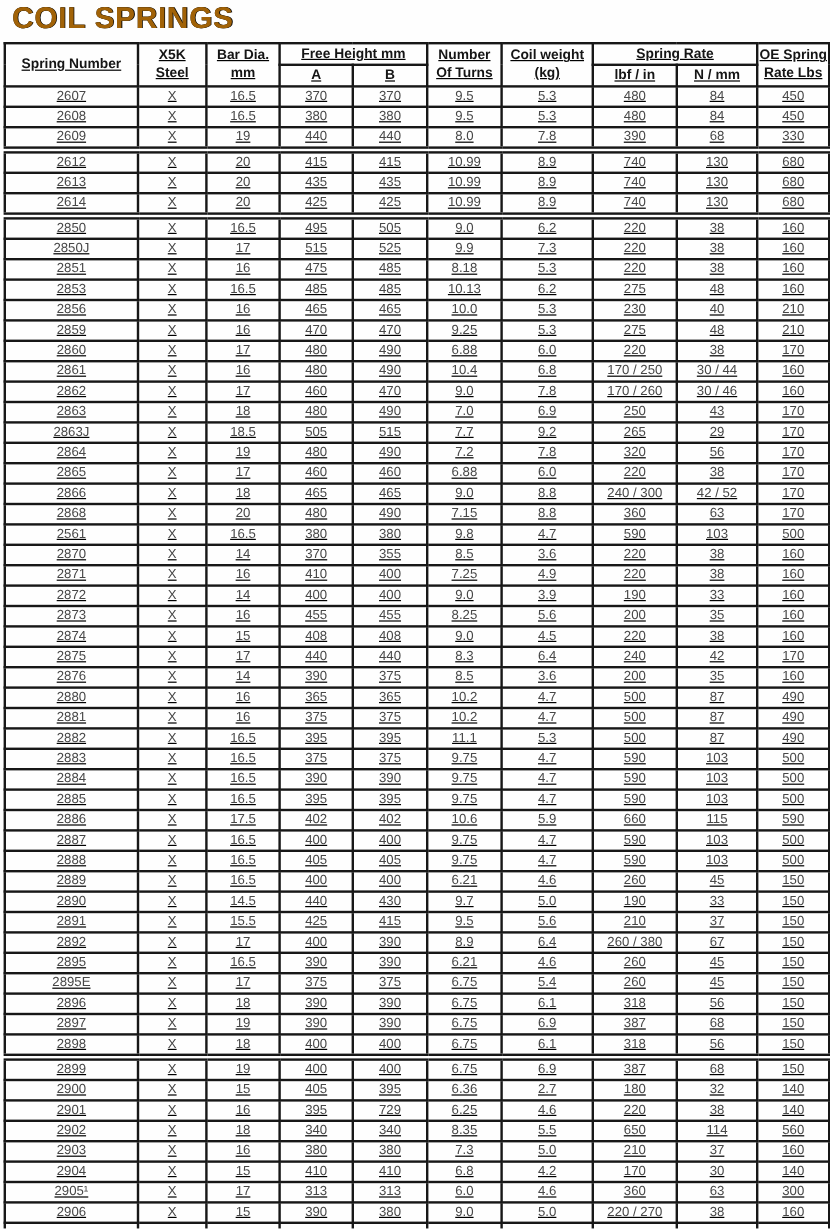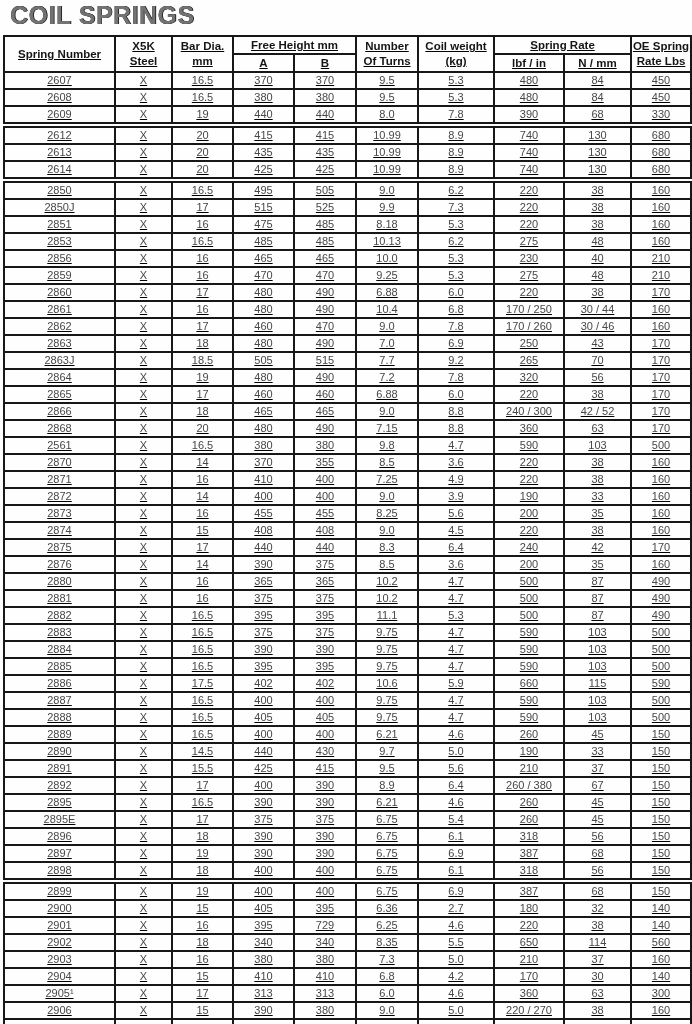--- a/index.html
+++ b/index.html
@@ -9,21 +9,21 @@
     height: 1024px;
     overflow: hidden;
     background: #fefefe;
     font-family: "Liberation Sans", sans-serif;
   }
   .title {
     margin: 2px 0 7px 10px;
     font-size: 25px;
     font-weight: bold;
     letter-spacing: 0.5px;
-    color: #737373;
+    color: #a16207;
     text-shadow: 0.7px 0 0 #0d0d0d, 0 0.4px 0 #0d0d0d;
     line-height: 1.05;
   }
   table.springs {
     border-collapse: collapse;
     margin-left: 3px;
     width: 687px;
     table-layout: fixed;
     text-decoration: underline;
   }
@@ -293,21 +293,21 @@
         </tr>
         <tr>
           <td>2863J</td>
           <td>X</td>
           <td>18.5</td>
           <td>505</td>
           <td>515</td>
           <td>7.7</td>
           <td>9.2</td>
           <td>265</td>
-          <td>70</td>
+          <td>29</td>
           <td>170</td>
         </tr>
         <tr>
           <td>2864</td>
           <td>X</td>
           <td>19</td>
           <td>480</td>
           <td>490</td>
           <td>7.2</td>
           <td>7.8</td>

